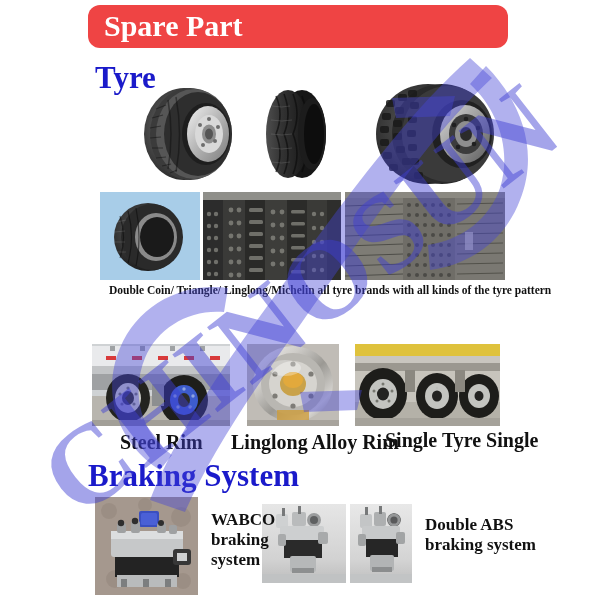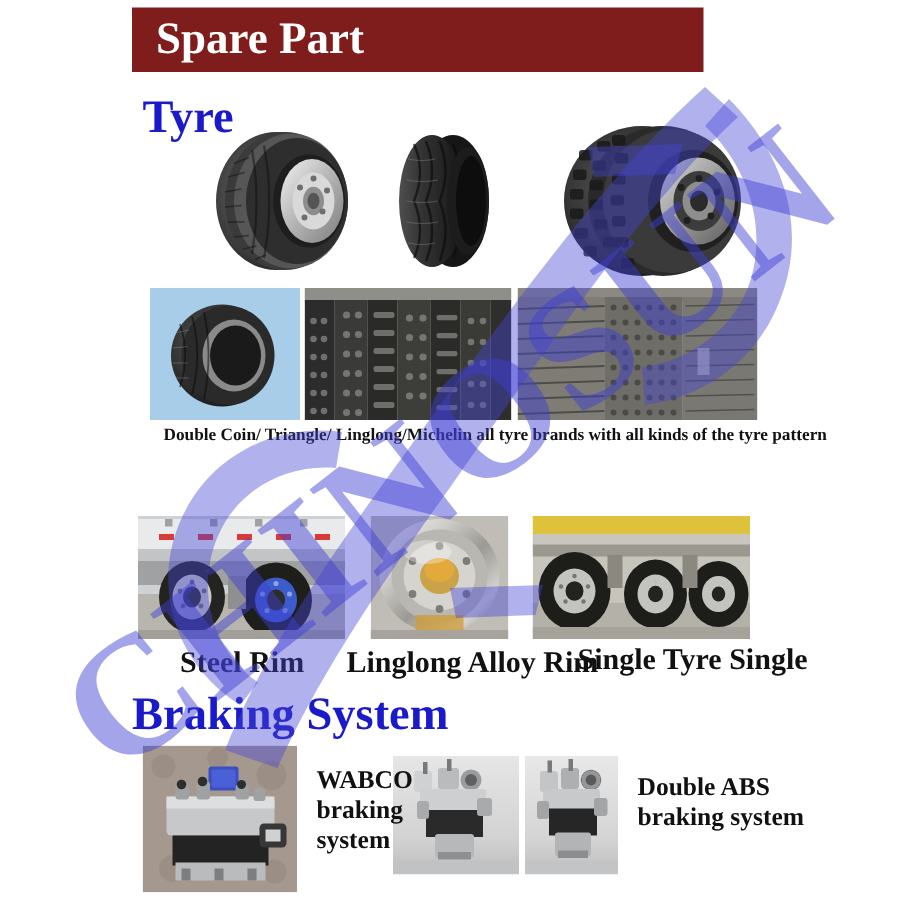--- a/index.html
+++ b/index.html
@@ -47,24 +47,25 @@
     position: absolute;
     left: 0; top: 0;
     width: 600px; height: 600px;
   }
 
   
   .header-bar {
     position: absolute;
     left: 88px;
     top: 5px;
-    width: 381px;
+    width: 420px;
     height: 43px;
-    background: #7f1d1d;
+    background: #ef4444;
     z-index: 10;
+    border-radius: 12px;
   }
   .header-title {
     position: absolute;
     left: 16px;
     top: 1px;
     color: #ffffff;
     font-size: 30px;
     font-weight: bold;
     font-family: "Liberation Serif", "DejaVu Serif", serif;
     letter-spacing: 0px;

